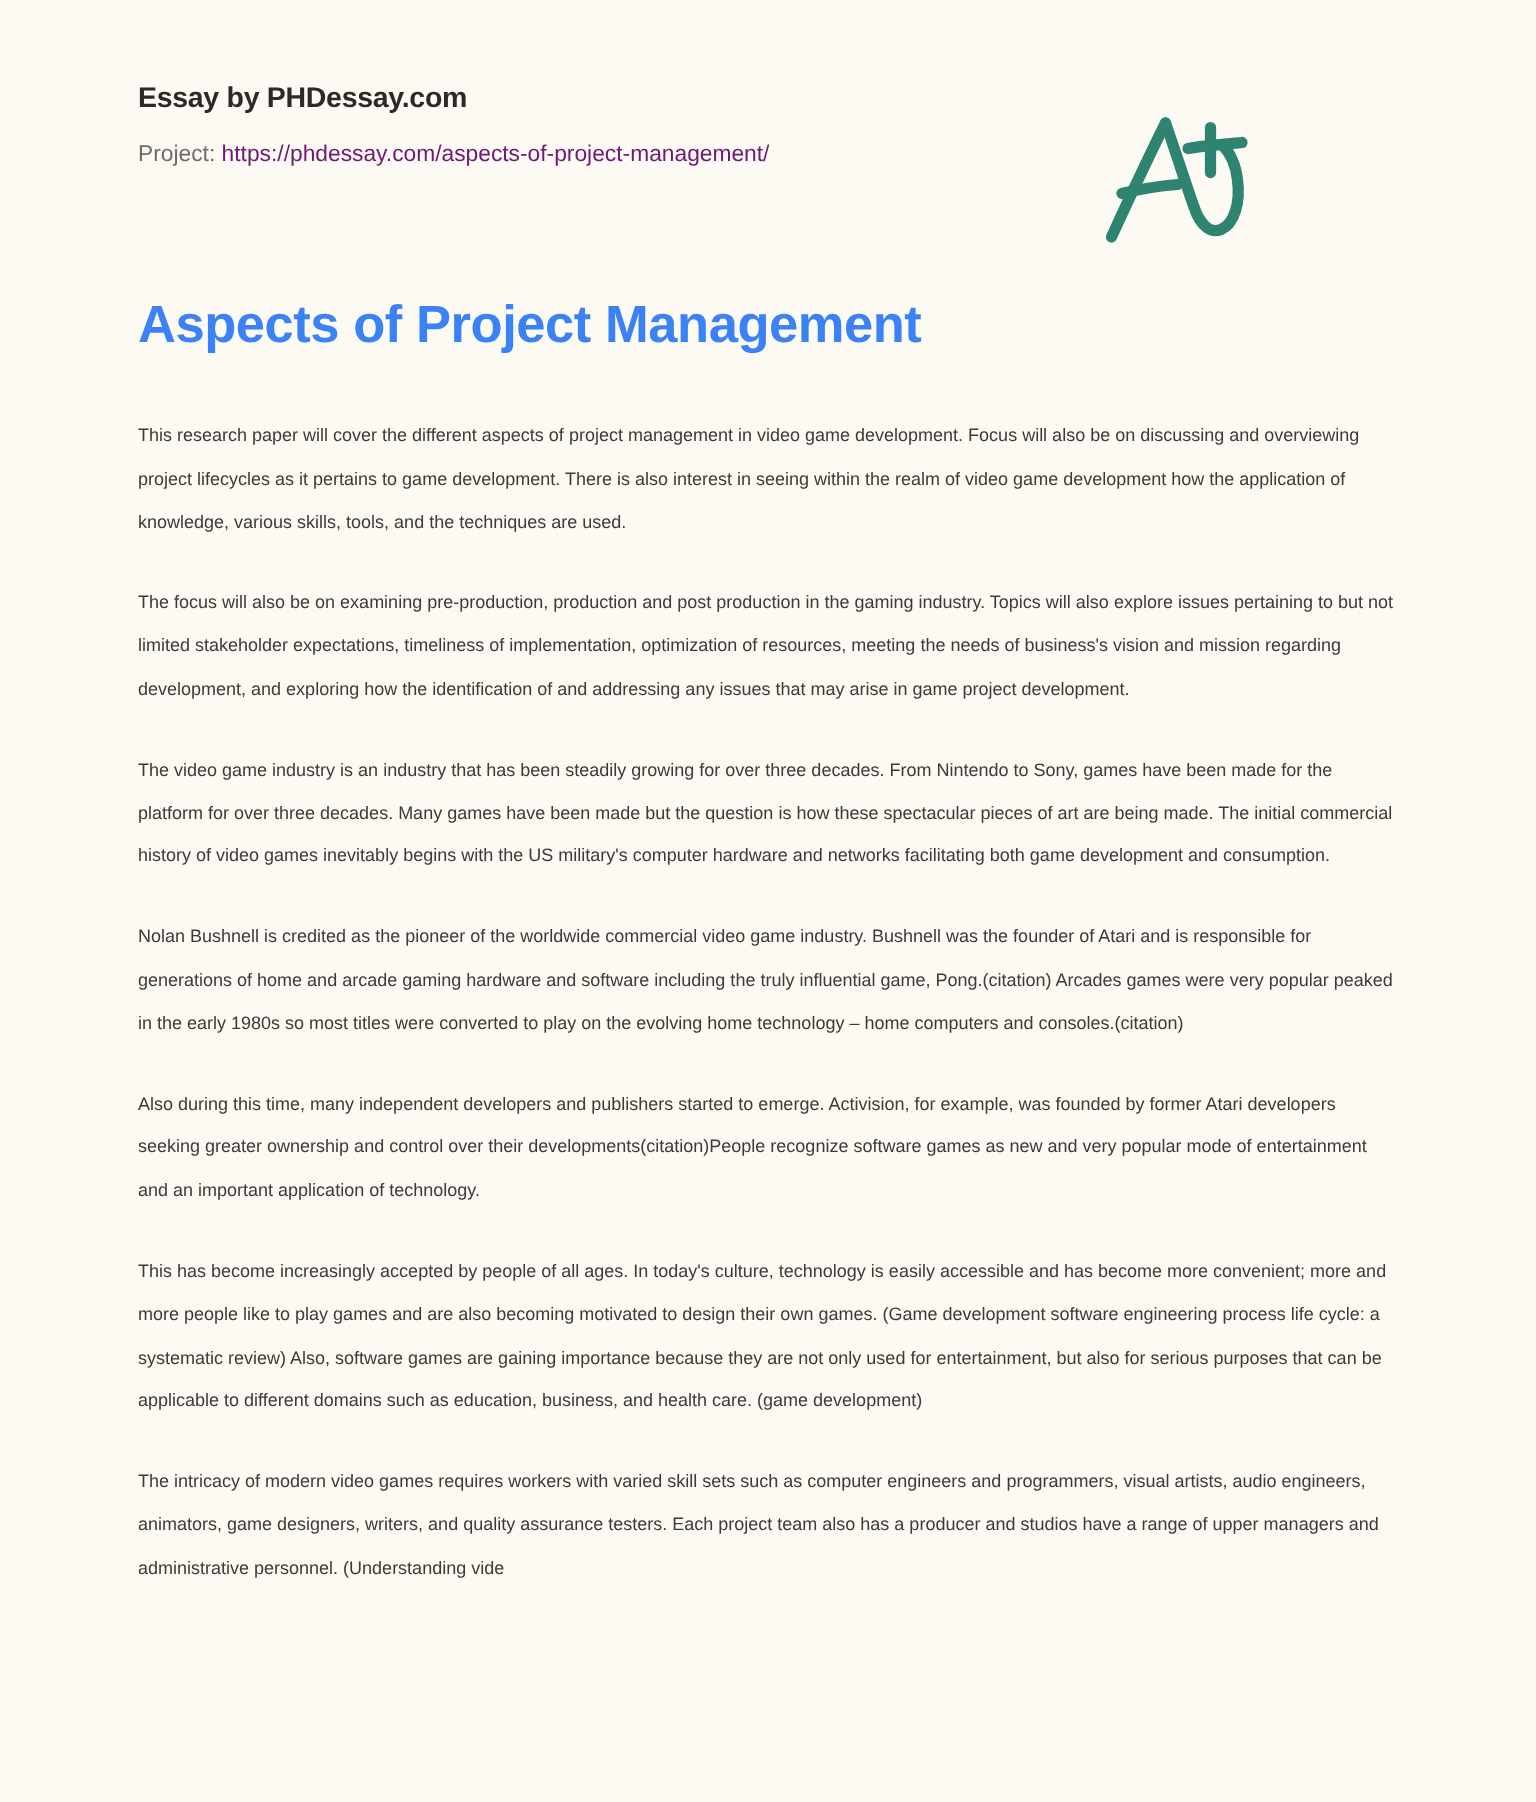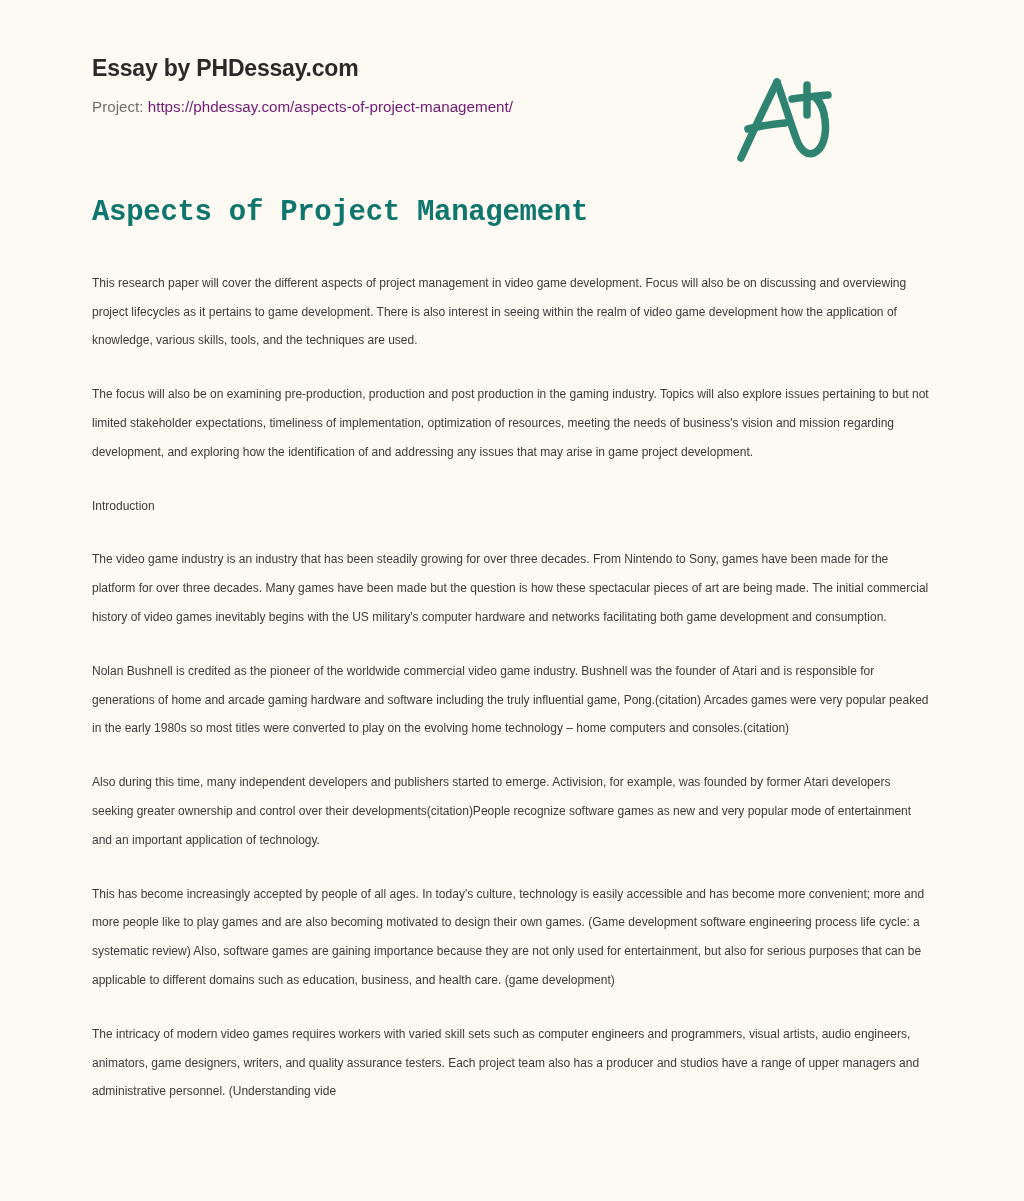--- a/index.html
+++ b/index.html
@@ -27,21 +27,21 @@
   .header-inner {
     display: flex;
     align-items: flex-start;
     justify-content: space-between;
     height: 100%;
   }
   .header-text {
     padding-top: 56px;
   }
   .byline {
-    font-size: 23px;
+    font-size: 19px;
     font-weight: bold;
     color: #2b2a28;
     letter-spacing: -0.2px;
     line-height: 1.1;
     margin: 0 0 17px 0;
     white-space: nowrap;
   }
   .source-line {
     font-size: 15.2px;
     color: #6f6d6a;
@@ -61,27 +61,26 @@
     flex: 0 0 auto;
     display: block;
   }
 
   
   .article {
     padding: 0 92px;
     box-sizing: border-box;
   }
   .article-title {
-    font-size: 29px;
+    font-size: 35px;
     font-weight: bold;
-    color: #0f766e;
+    color: #3b82f6;
     letter-spacing: -0.3px;
     line-height: 1.2;
     margin: 0 0 38px 0;
-    font-family: Liberation Mono, monospace;
   }
   .article-body p {
     font-size: 12px;
     line-height: 28.8px;
     color: #3c3b39;
     margin: 0 0 25px 0;
     max-width: 842px;
     text-align: left;
   }
   .article-body p:last-child { margin-bottom: 0; }
@@ -118,20 +117,19 @@
     </svg>
   </div>
 </header>
 
 <main class="article">
   <h1 class="article-title">Aspects of Project Management</h1>
 
   <div class="article-body" id="article-body">
       <p>This research paper will cover the different aspects of project management in video game development. Focus will also be on discussing and overviewing project lifecycles as it pertains to game development. There is also interest in seeing within the realm of video game development how the application of knowledge, various skills, tools, and the techniques are used.</p>
       <p>The focus will also be on examining pre-production, production and post production in the gaming industry. Topics will also explore issues pertaining to but not limited stakeholder expectations, timeliness of implementation, optimization of resources, meeting the needs of business's vision and mission regarding development, and exploring how the identification of and addressing any issues that may arise in game project development.</p>
-      <p>Introduction</p>
       <p>The video game industry is an industry that has been steadily growing for over three decades. From Nintendo to Sony, games have been made for the platform for over three decades. Many games have been made but the question is how these spectacular pieces of art are being made. The initial commercial history of video games inevitably begins with the US military's computer hardware and networks facilitating both game development and consumption.</p>
       <p>Nolan Bushnell is credited as the pioneer of the worldwide commercial video game industry. Bushnell was the founder of Atari and is responsible for generations of home and arcade gaming hardware and software including the truly influential game, Pong.(citation) Arcades games were very popular peaked in the early 1980s so most titles were converted to play on the evolving home technology – home computers and consoles.(citation)</p>
       <p>Also during this time, many independent developers and publishers started to emerge. Activision, for example, was founded by former Atari developers seeking greater ownership and control over their developments(citation)People recognize software games as new and very popular mode of entertainment and an important application of technology.</p>
       <p>This has become increasingly accepted by people of all ages. In today's culture, technology is easily accessible and has become more convenient; more and more people like to play games and are also becoming motivated to design their own games. (Game development software engineering process life cycle: a systematic review) Also, software games are gaining importance because they are not only used for entertainment, but also for serious purposes that can be applicable to different domains such as education, business, and health care. (game development)</p>
       <p>The intricacy of modern video games requires workers with varied skill sets such as computer engineers and programmers, visual artists, audio engineers, animators, game designers, writers, and quality assurance testers. Each project team also has a producer and studios have a range of upper managers and administrative personnel. (Understanding vide</p>
     </div>
 </main>
 
 </body></html>

